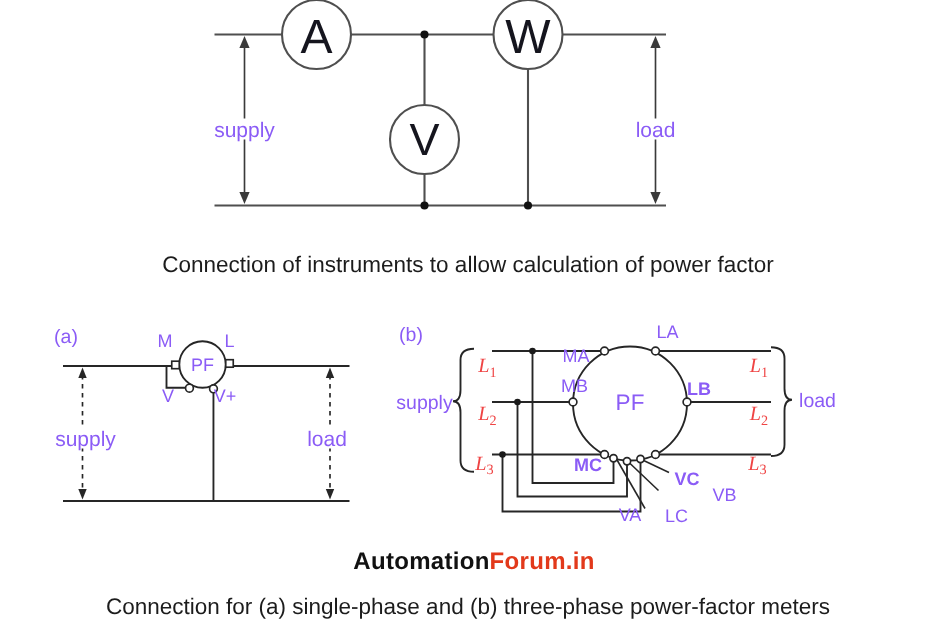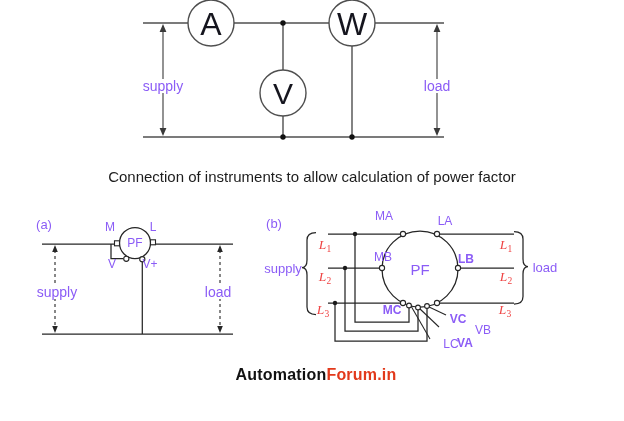--- a/index.html
+++ b/index.html
@@ -129,35 +129,36 @@
   <span class="lbl" style="left:110px;top:227px;">M</span>
   <span class="lbl" style="left:153px;top:227px;">L</span>
   <span class="lbl" style="left:135px;top:243px;">PF</span>
   <span class="lbl" style="left:112px;top:264px;">V</span>
   <span class="lbl" style="left:150px;top:264px;">V+</span>
   <span class="lbl sz14 onwire" style="left:57px;top:292px;">supply</span>
   <span class="lbl sz14 onwire" style="left:218px;top:292px;">load</span>
 
   <span class="lbl sz13" style="left:274px;top:223px;">(b)</span>
   <span class="lbl sz13" style="left:283px;top:268px;">supply</span>
-  <span class="lbl" style="left:384px;top:216px;">MA</span>
+  <span class="lbl" style="left:384px;top:237px;">MA</span>
   <span class="lbl" style="left:445px;top:221px;">LA</span>
   <span class="lbl" style="left:372px;top:257px;margin-left:11px;">MB</span>
   <span class="lbl" style="left:466px;top:259px;font-weight:bold;">LB</span>
   <span class="lbl sz15" style="left:420px;top:269px;">PF</span>
   <span class="lbl" style="left:392px;top:310px;font-weight:bold;">MC</span>
   <span class="lbl" style="left:451px;top:304px;margin-top:40px;">LC</span>
   <span class="lbl" style="left:458px;top:319px;font-weight:bold;">VC</span>
   <span class="lbl" style="left:449px;top:330px;margin-left:34px;">VB</span>
-  <span class="lbl" style="left:465px;top:343px;font-weight:bold;">VA</span>
+  <span class="lbl" style="left:420px;top:343px;">VA</span>
   <span class="lbl sz13" style="left:545px;top:267px;">load</span>
 
   <span class="lbl phase" style="left:325px;top:246px;"><span>L</span><sub>1</sub></span>
   <span class="lbl phase" style="left:325px;top:278px;"><span>L</span><sub>2</sub></span>
   <span class="lbl phase" style="left:323px;top:311px;"><span>L</span><sub>3</sub></span>
   <span class="lbl phase" style="left:506px;top:246px;"><span>L</span><sub>1</sub></span>
   <span class="lbl phase" style="left:506px;top:278px;"><span>L</span><sub>2</sub></span>
   <span class="lbl phase" style="left:505px;top:311px;"><span>L</span><sub>3</sub></span>
 
   <div class="wm"><span>Automation</span><span class="red">Forum.in</span></div>
 
+  <div class="cap" style="top:396px;">Connection for (a) single-phase and (b) three-phase power-factor meters</div>
 
 </div>
 
 </body></html>

